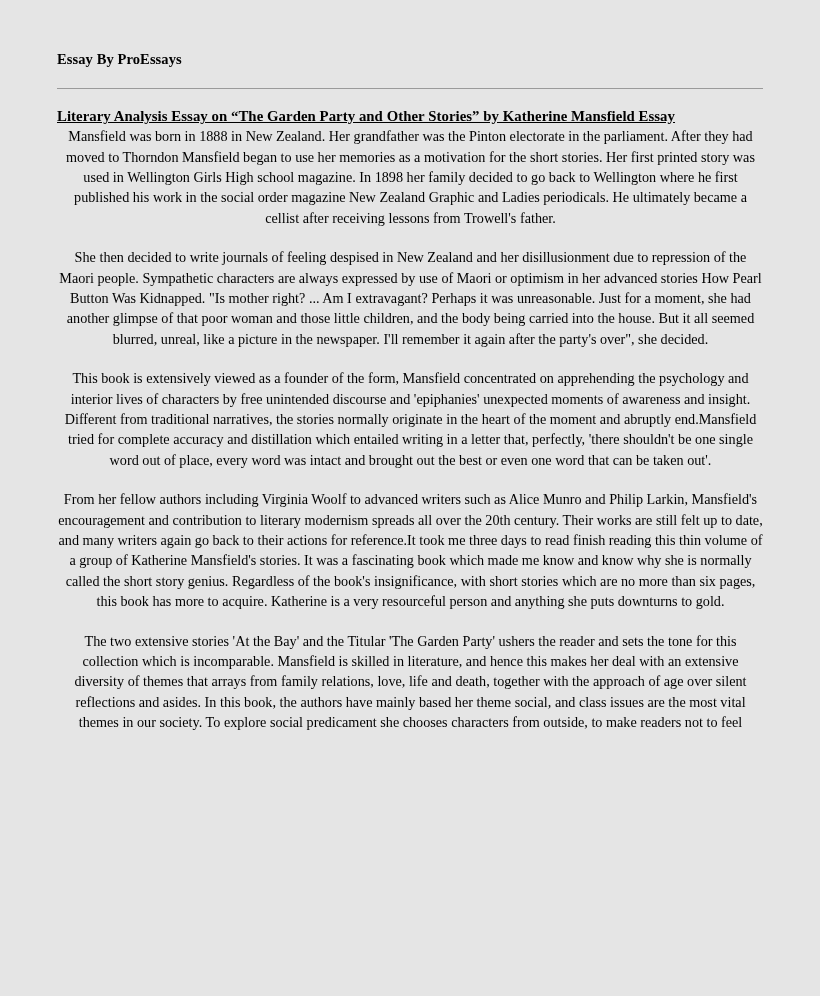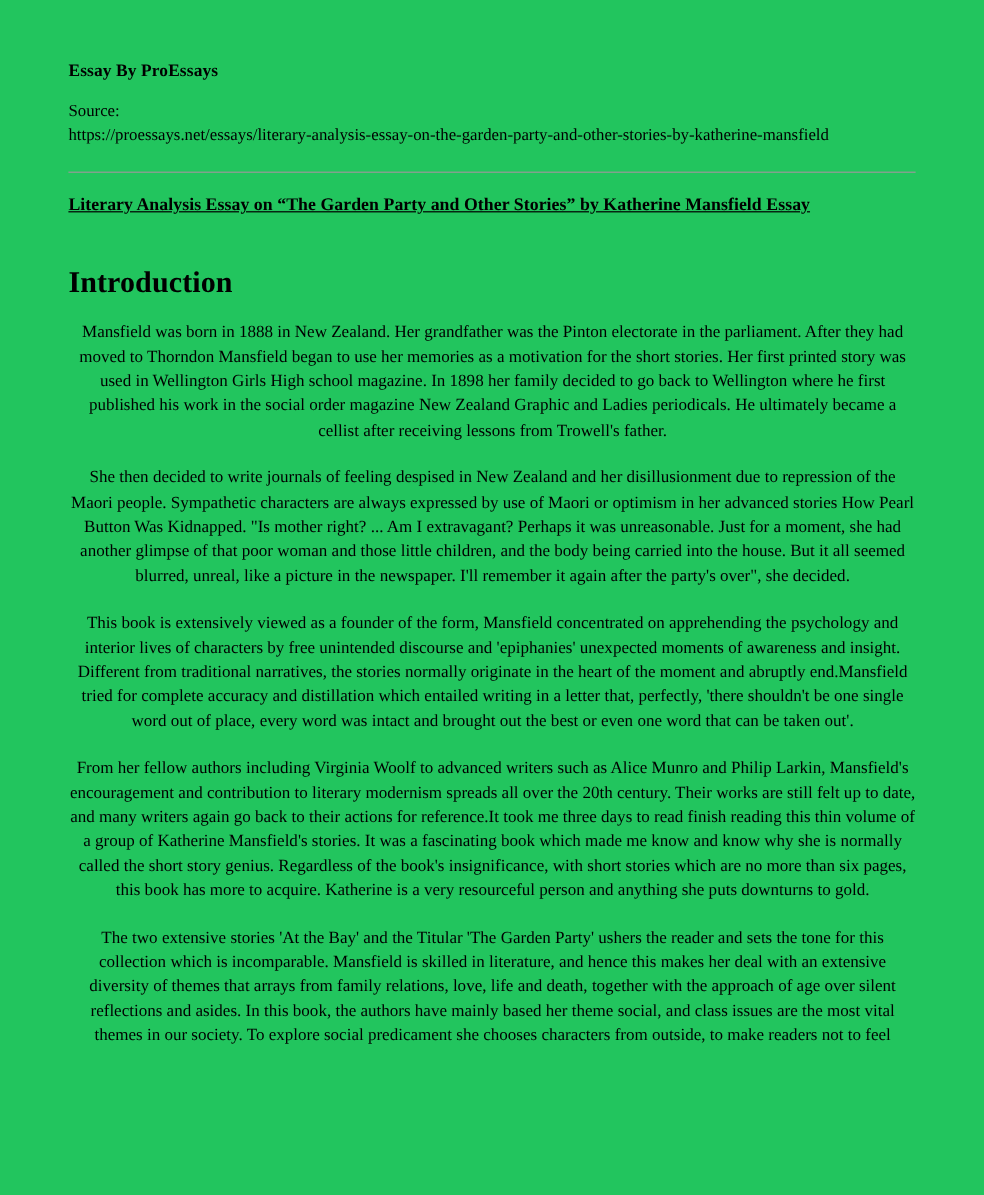--- a/index.html
+++ b/index.html
@@ -9,21 +9,21 @@
   }
   body {
     font-family: "Liberation Serif", "DejaVu Serif", serif;
     color: #000000;
     -webkit-font-smoothing: antialiased;
   }
   .page {
     position: relative;
     width: 820px;
     height: 996px;
-    background: #22c55e;
+    background: #e5e5e5;
     box-sizing: border-box;
     overflow: hidden;
   }
   .content {
     position: absolute;
     left: 57px;
     top: 50px;
     width: 707px;
   }
 
@@ -89,30 +89,25 @@
   }
 </style>
 </head>
 <body>
 
 <div class="page">
   <div class="content">
 
     <div class="site-name">Essay By ProEssays</div>
 
-    <div class="source-block">
-      <span class="source-label">Source:</span>
-      <span class="source-url">https://proessays.net/essays/literary-analysis-essay-on-the-garden-party-and-other-stories-by-katherine-mansfield</span>
-    </div>
 
     <hr class="divider">
 
     <h1 class="doc-title">Literary Analysis Essay on “The Garden Party and Other Stories” by Katherine Mansfield Essay</h1>
 
-    <h2 class="section-heading">Introduction</h2>
 
     <div class="body-copy">
       <p>Mansfield was born in 1888 in New Zealand. Her grandfather was the Pinton electorate in the parliament. After they had moved to Thorndon Mansfield began to use her memories as a motivation for the short stories. Her first printed story was used in Wellington Girls High school magazine. In 1898 her family decided to go back to Wellington where he first published his work in the social order magazine New Zealand Graphic and Ladies periodicals. He ultimately became a cellist after receiving lessons from Trowell's father.</p>
       <p>She then decided to write journals of feeling despised in New Zealand and her disillusionment due to repression of the Maori people. Sympathetic characters are always expressed by use of Maori or optimism in her advanced stories How Pearl Button Was Kidnapped. "Is mother right? ... Am I extravagant? Perhaps it was unreasonable. Just for a moment, she had another glimpse of that poor woman and those little children, and the body being carried into the house. But it all seemed blurred, unreal, like a picture in the newspaper. I'll remember it again after the party's over", she decided.</p>
       <p>This book is extensively viewed as a founder of the form, Mansfield concentrated on apprehending the psychology and interior lives of characters by free unintended discourse and 'epiphanies' unexpected moments of awareness and insight. Different from traditional narratives, the stories normally originate in the heart of the moment and abruptly end.Mansfield tried for complete accuracy and distillation which entailed writing in a letter that, perfectly, 'there shouldn't be one single word out of place, every word was intact and brought out the best or even one word that can be taken out'.</p>
       <p>From her fellow authors including Virginia Woolf to advanced writers such as Alice Munro and Philip Larkin, Mansfield's encouragement and contribution to literary modernism spreads all over the 20th century. Their works are still felt up to date, and many writers again go back to their actions for reference.It took me three days to read finish reading this thin volume of a group of Katherine Mansfield's stories. It was a fascinating book which made me know and know why she is normally called the short story genius. Regardless of the book's insignificance, with short stories which are no more than six pages, this book has more to acquire. Katherine is a very resourceful person and anything she puts downturns to gold.</p>
       <p>The two extensive stories 'At the Bay' and the Titular 'The Garden Party' ushers the reader and sets the tone for this collection which is incomparable. Mansfield is skilled in literature, and hence this makes her deal with an extensive diversity of themes that arrays from family relations, love, life and death, together with the approach of age over silent reflections and asides. In this book, the authors have mainly based her theme social, and class issues are the most vital themes in our society. To explore social predicament she chooses characters from outside, to make readers not to feel</p>
     </div>
 
   </div>

